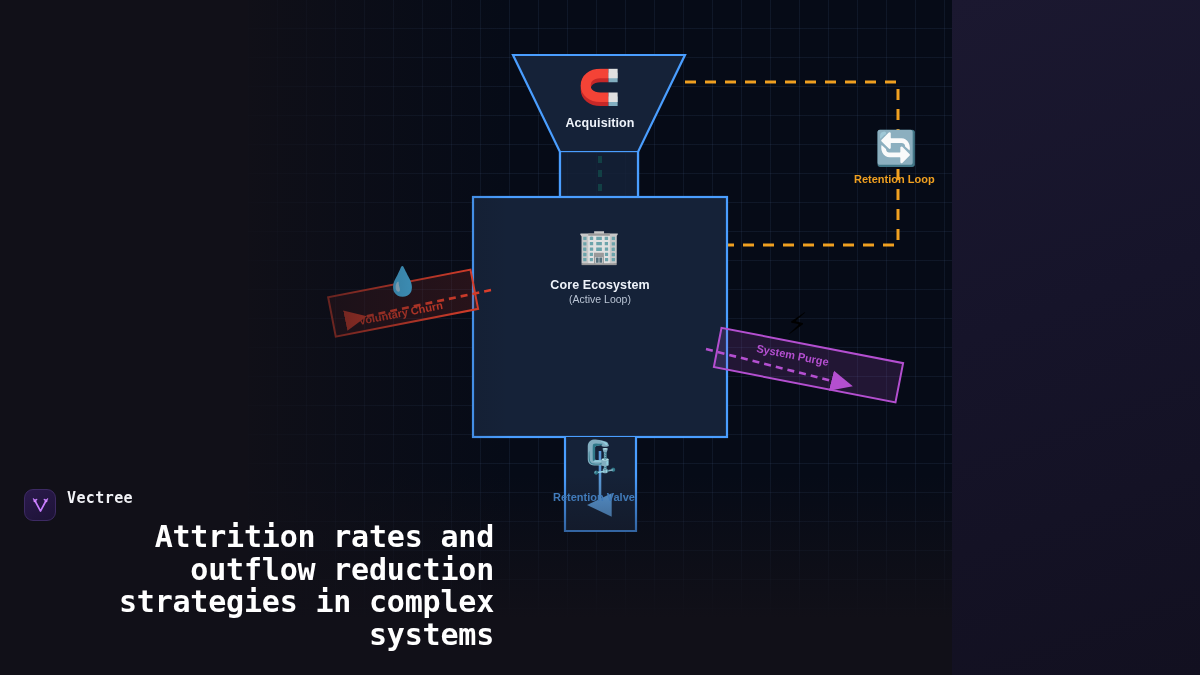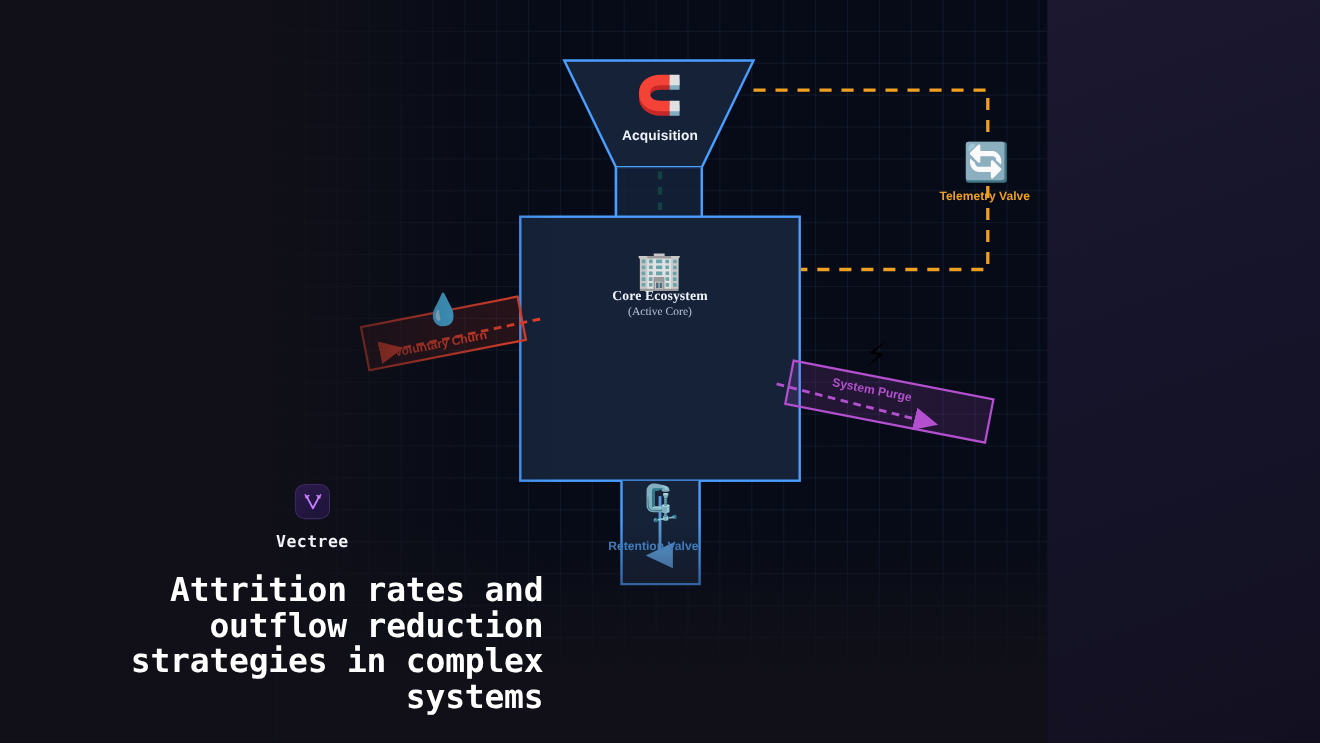--- a/index.html
+++ b/index.html
@@ -72,21 +72,21 @@
   .elabel {
     position:absolute;
     font-family:"Liberation Sans", sans-serif;
     font-size:11px; font-weight:700;
     white-space:nowrap; pointer-events:none;
     transform-origin:center center;
   }
 
   
   #brandblock { position:absolute; left:24px; bottom:24px; width:520px; z-index:8; }
-  #brandrow { display:flex; align-items:center; gap:11px; margin-bottom:20px;flex-direction:column; }
+  #brandrow { display:flex; gap:11px; margin-bottom:0; }
   #logo {
     width:32px; height:32px; border-radius:9px; flex:0 0 32px;
     background:linear-gradient(150deg,#2b1a4d 0%,#231640 55%,#1d1336 100%);
     border:1px solid #3d2a63;
     display:flex; align-items:center; justify-content:center;
   }
   #brandname {
     font-family:"DejaVu Sans Mono", monospace;
     font-size:15px; font-weight:700; color:#f2f3f7; letter-spacing:.4px;
   }
@@ -161,30 +161,30 @@
     <span class="emoji" style="left:155px; top:268px; font-size:28px;">💧</span>
 
     <span class="emoji" style="left:549px; top:309px; font-size:30px;">⚡</span>
 
     <span class="emoji" style="left:649px; top:131px; font-size:34px;">🔄</span>
 
     <div class="nlabel" style="left:352px; top:116px;">
       <div class="t1">Acquisition</div>
     </div>
 
-    <div class="nlabel" style="left:352px; top:262px;font-family:Liberation Serif, serif;">
+    <div class="nlabel" style="left:352px; top:278px;">
       <div class="t1">Core Ecosystem</div>
-      <div class="t2">(Active Core)</div>
+      <div class="t2">(Active Loop)</div>
     </div>
 
     <div class="elabel" style="left:110px; top:307px; color:#e8412c; transform:rotate(-11deg);">Voluntary Churn</div>
 
     <div class="elabel" style="left:508px; top:349px; color:#b44fd0; transform:rotate(11deg);">System Purge</div>
 
-    <div class="elabel" style="left:606px; top:173px; color:#f0a020;">Telemetry Valve</div>
+    <div class="elabel" style="left:606px; top:173px; color:#f0a020;">Retention Loop</div>
 
     <div class="elabel" style="left:305px; top:491px; color:#4a8fd8;">Retention Valve</div>
 
     <div id="canvas-fade"></div>
     <div id="left-wash"></div>
   </div>
 
   <div id="brandblock">
     <div id="brandrow">
       <div id="logo">

